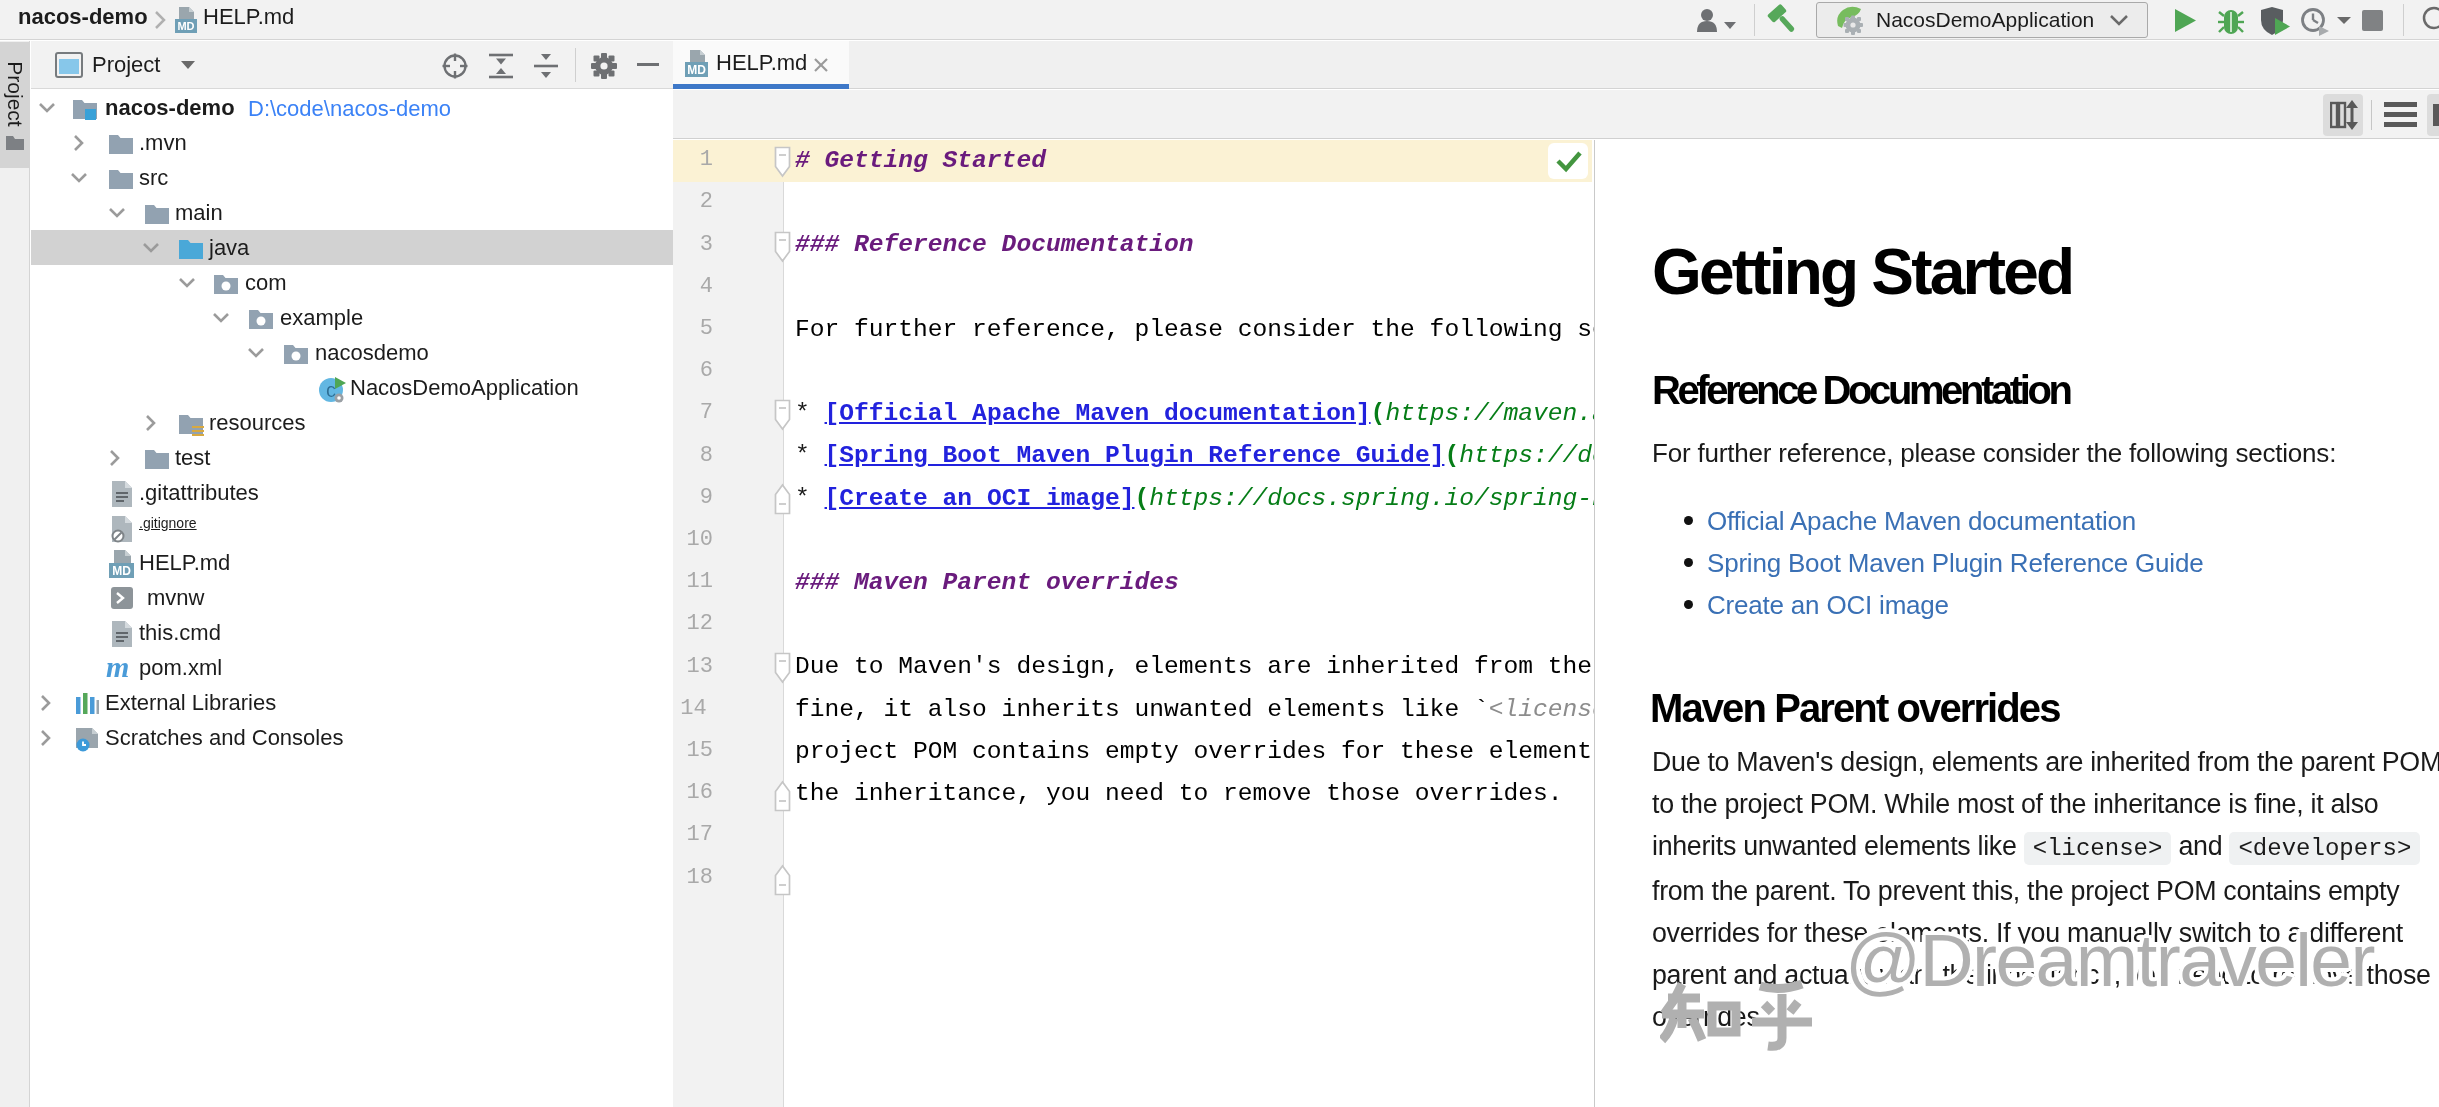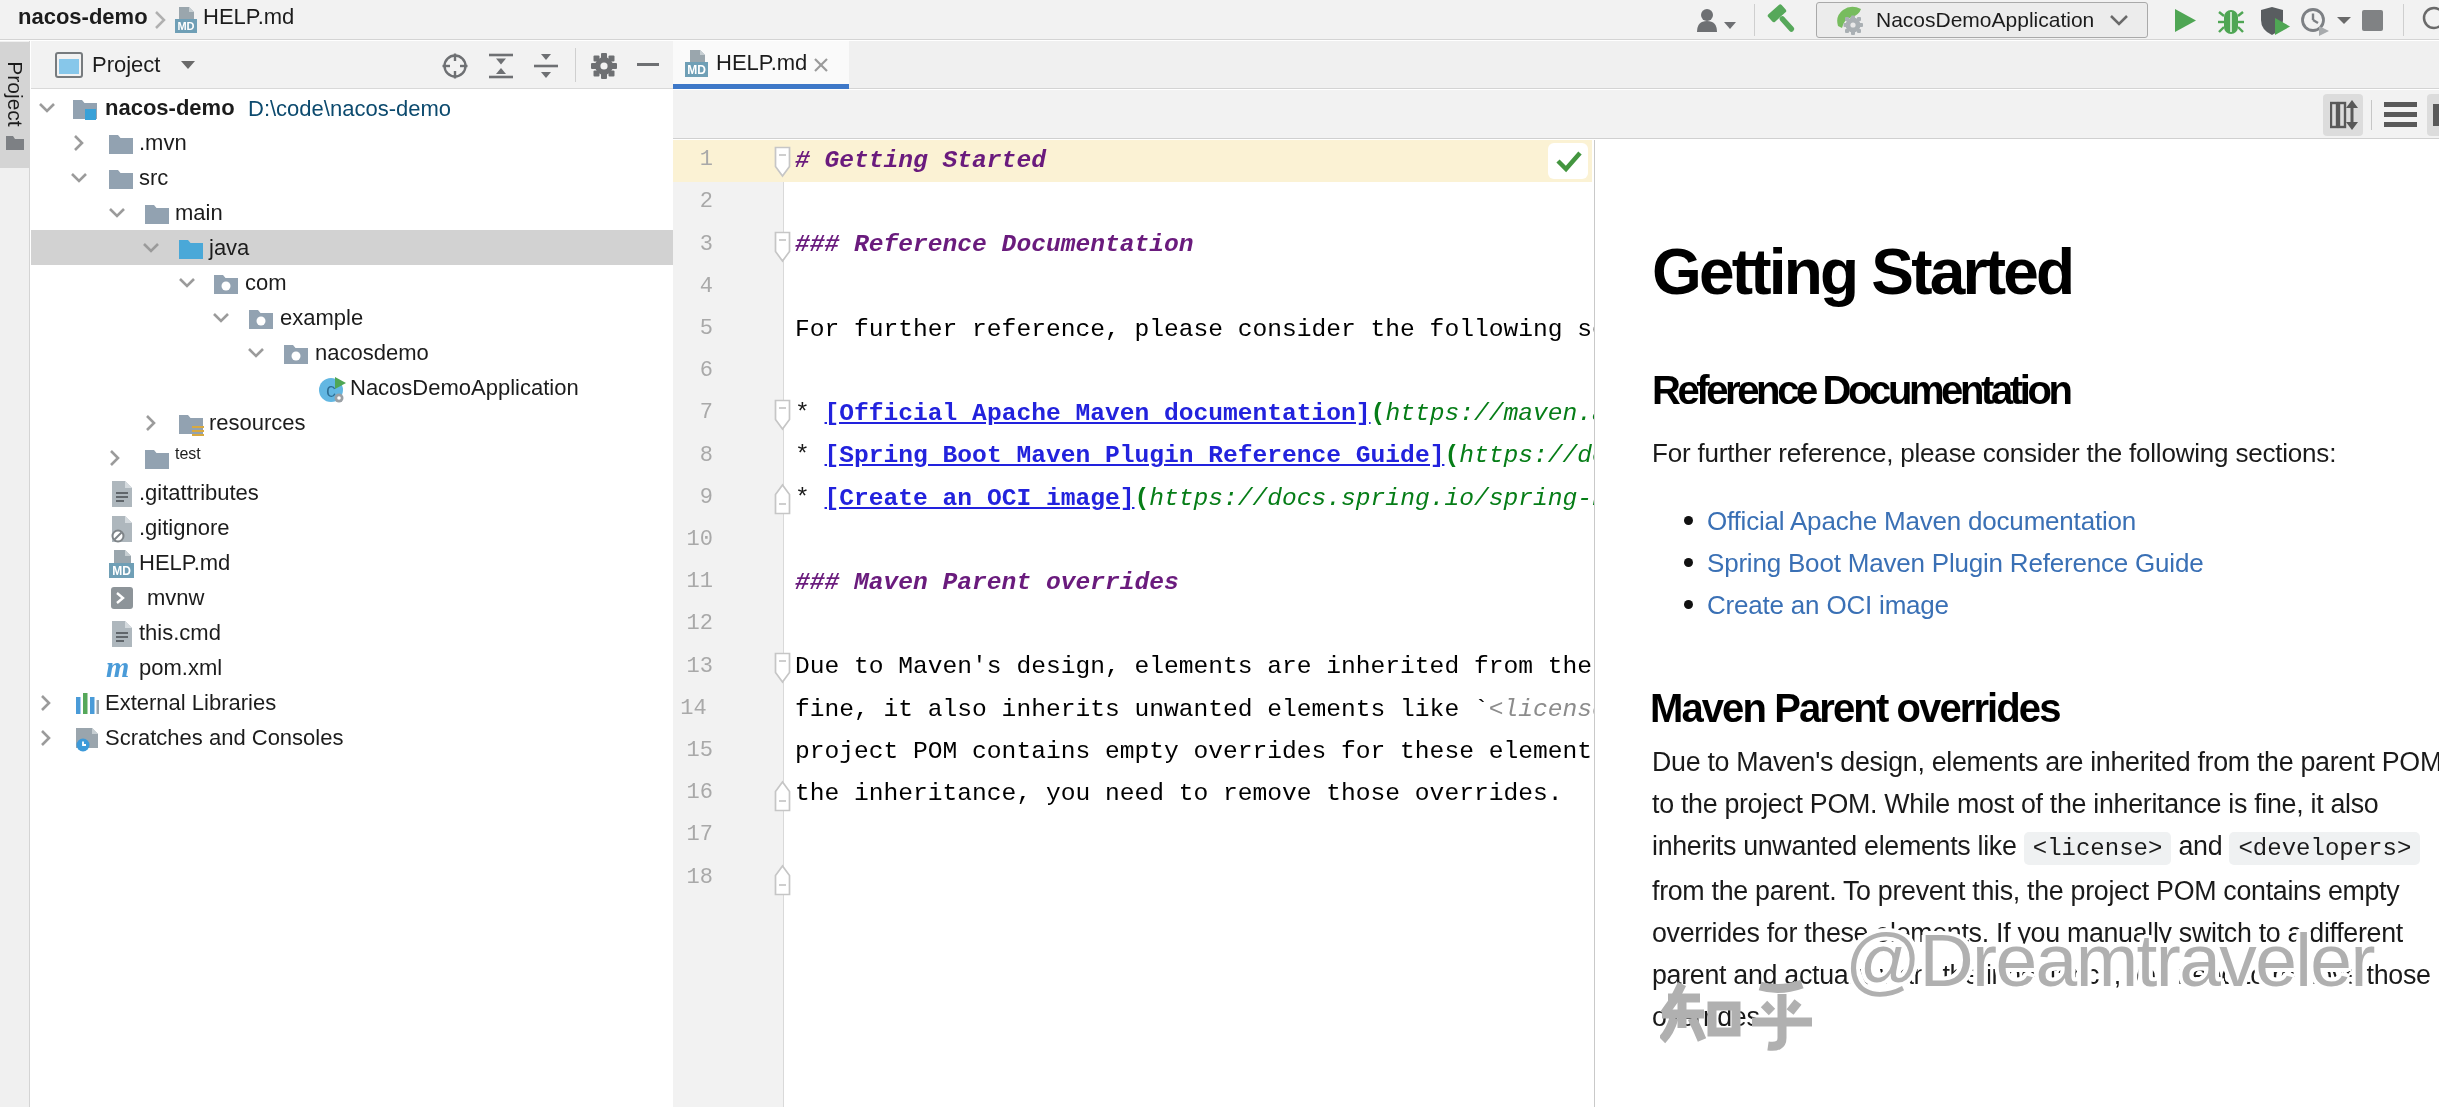--- a/index.html
+++ b/index.html
@@ -233,21 +233,21 @@
     <path d="M4 2 L11 9 L4 16" fill="none" stroke="#9b9b9b" stroke-width="2.6"></path>
   </svg>
 
 <div class="ic" style="left:72px;top:96px;">
   <svg width="26" height="24">
       <path d="M1 4 h9 l2.5 3 h12.5 v16 h-24 z" fill="#92a2b1"></path>
       <rect x="13" y="13" width="11" height="11" fill="#38a1d8"></rect>
     </svg>
 </div>
 <div class="abs" style="left:105px;top:95px;font-size:22px;font-weight:bold;color:#1c1c1c;">nacos-demo</div>
-<div class="abs" style="left:248px;top:96px;font-size:22px;color:#0c4a6e;">D:\code\nacos-demo</div>
+<div class="abs" style="left:248px;top:96px;font-size:22px;color:#3b82f6;">D:\code\nacos-demo</div>
 
 <div class="ic" style="left:108px;top:131px;">
   <svg width="26" height="24">
       <path d="M1 4 h9 l2.5 3 h12.5 v16 h-24 z" fill="#92a2b1"></path>
     </svg>
 </div>
 <div class="abs" style="left:139px;top:130px;font-size:22px;color:#1c1c1c;">.mvn</div>
 
 <div class="ic" style="left:108px;top:166px;">
   <svg width="26" height="24">
@@ -315,21 +315,21 @@
       </g>
     </svg>
 </div>
 <div class="abs" style="left:209px;top:410px;font-size:22px;color:#1c1c1c;">resources</div>
 
 <div class="ic" style="left:144px;top:446px;">
   <svg width="26" height="24">
       <path d="M1 4 h9 l2.5 3 h12.5 v16 h-24 z" fill="#92a2b1"></path>
     </svg>
 </div>
-<div class="abs" style="left:175px;top:445px;font-size:16px;color:#1c1c1c;">test</div>
+<div class="abs" style="left:175px;top:445px;font-size:22px;color:#1c1c1c;">test</div>
 
 <div class="ic" style="left:110px;top:480px;">
   <svg width="24" height="28">
     <path d="M2 1 h13 l7 7 v19 h-20 z" fill="#aeb7bd"></path>
     <path d="M15 1 l7 7 h-7 z" fill="#d4dade"></path>
     <g stroke="#60666b" stroke-width="2">
         <line x1="6" y1="13" x2="18" y2="13"></line>
         <line x1="6" y1="17" x2="18" y2="17"></line>
         <line x1="6" y1="21" x2="14" y2="21"></line>
       </g>
@@ -338,21 +338,21 @@
 <div class="abs" style="left:139px;top:480px;font-size:22px;color:#1c1c1c;">.gitattributes</div>
 
 <div class="ic" style="left:110px;top:515px;">
   <svg width="26" height="28">
     <path d="M2 1 h13 l7 7 v19 h-20 z" fill="#aeb7bd"></path>
     <path d="M15 1 l7 7 h-7 z" fill="#d4dade"></path>
     <circle cx="8" cy="21" r="5.5" fill="#ffffff" stroke="#7e8488" stroke-width="2"></circle>
     <line x1="4.5" y1="24.5" x2="11.5" y2="17.5" stroke="#7e8488" stroke-width="2"></line>
   </svg>
 </div>
-<div class="abs" style="left:139px;top:515px;font-size:22px;color:#1c1c1c;">.gitignore</div>
+<div class="abs" style="left:139px;top:515px;font-size:14px;color:#1c1c1c;text-decoration:underline;">.gitignore</div>
 
 <div class="ic" style="left:108px;top:549px;">
   <svg width="28" height="30">
     <path d="M6 1 h11 l6 6 v11 h-17 z" fill="#9aa6ad"></path>
     <path d="M17 1 l6 6 h-6 z" fill="#c6ced2"></path>
     <rect x="1" y="14" width="25" height="15" fill="#6f9fb6"></rect>
     <text x="13.5" y="26" font-size="12" font-weight="bold" fill="#fff" text-anchor="middle" font-family="Liberation Sans">MD</text>
   </svg>
 </div>
 <div class="abs" style="left:139px;top:550px;font-size:22px;color:#1c1c1c;">HELP.md</div>

